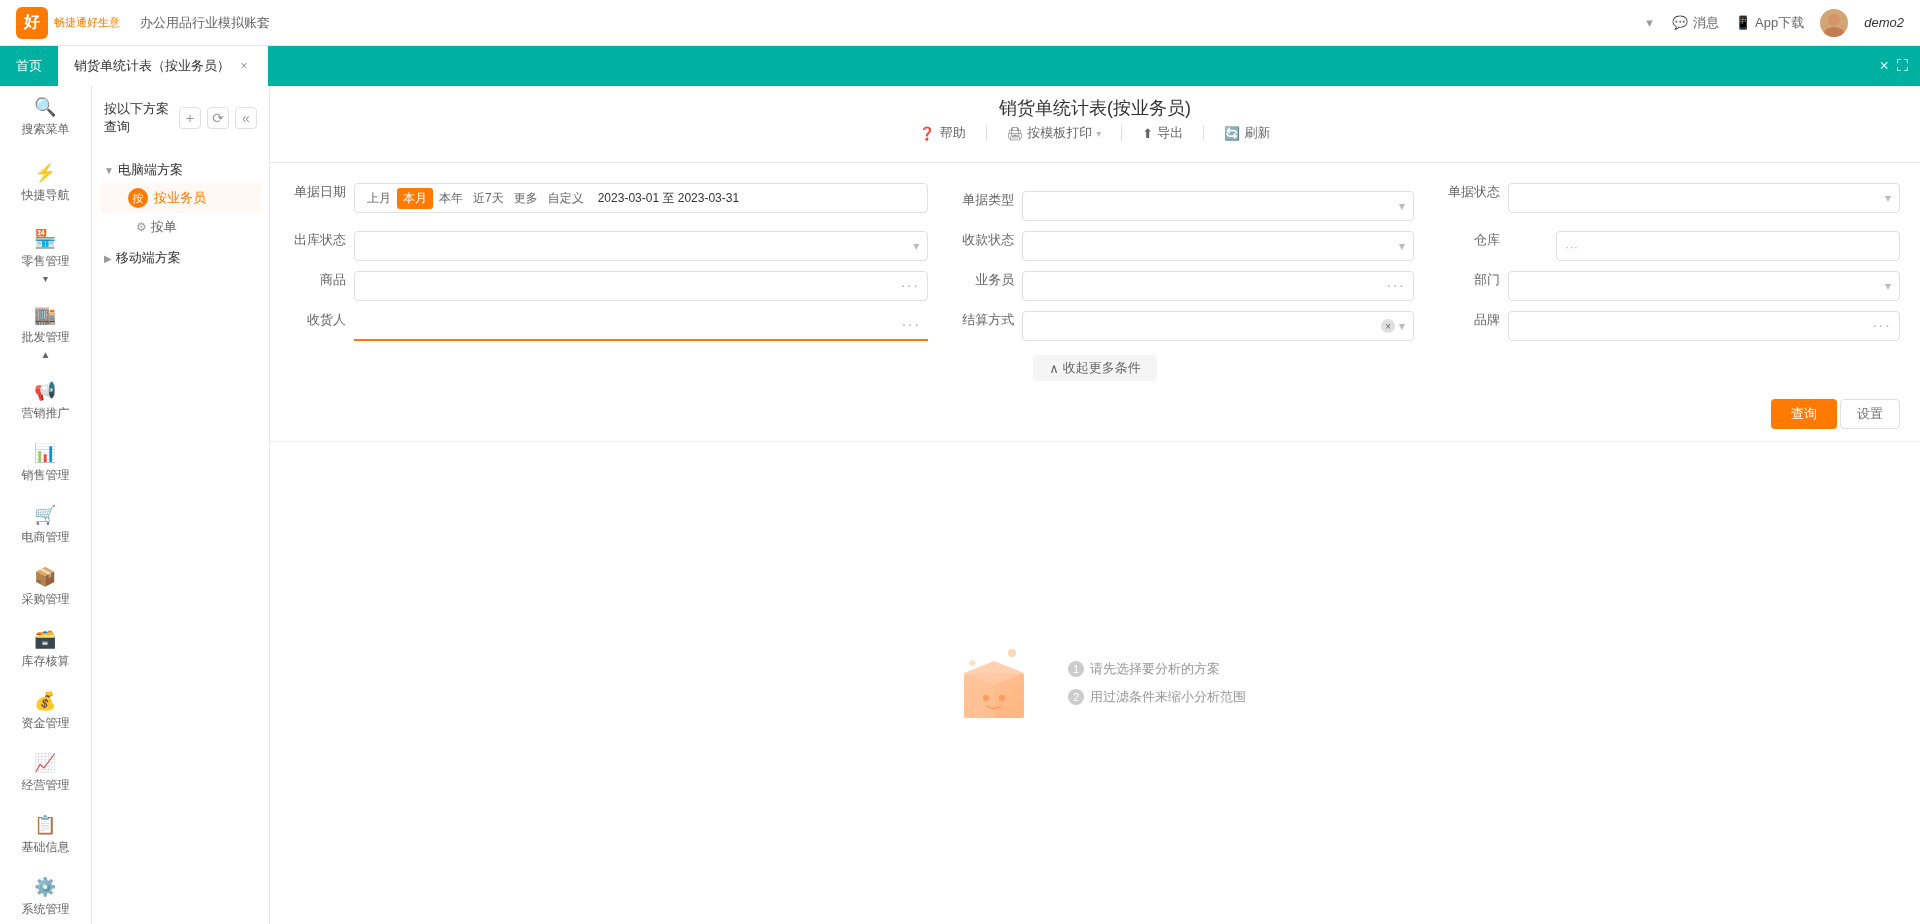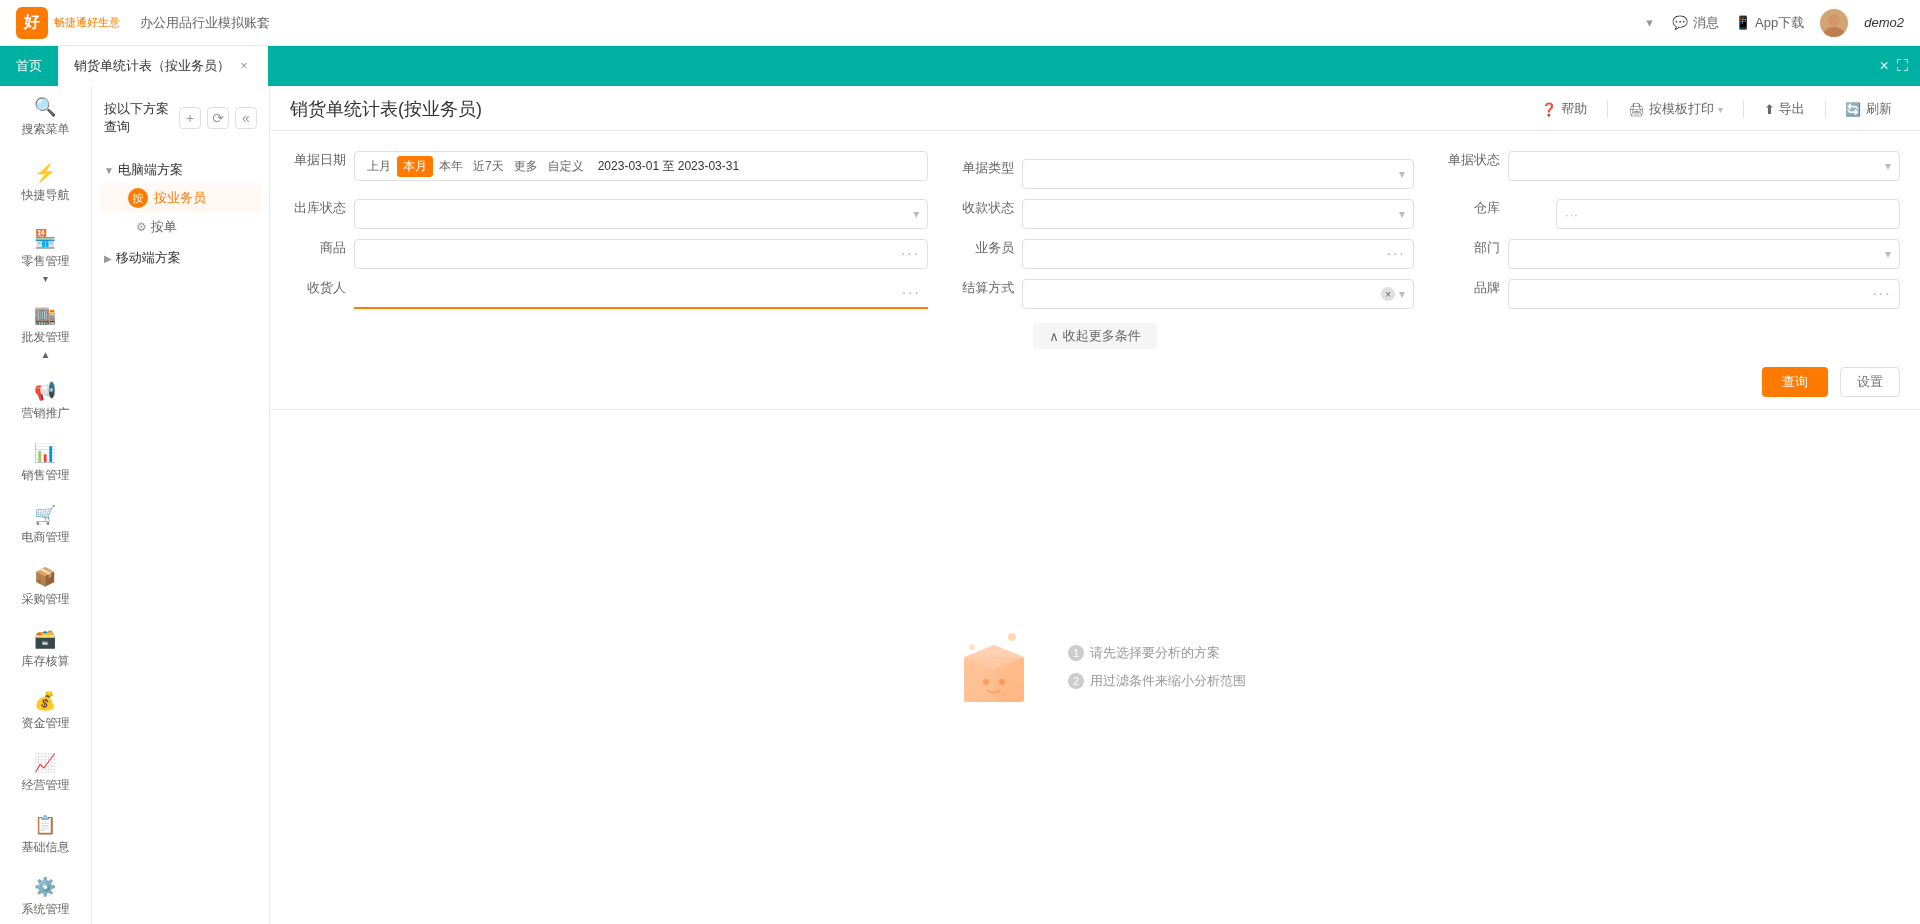--- a/index.html
+++ b/index.html
@@ -50,21 +50,21 @@
     .scheme-item.active { background: #fff8f5; color: #ff7a00; }
     .scheme-item .scheme-dot { width: 20px; height: 20px; border-radius: 50%; background: #ff7a00; color: #fff; font-size: 11px; display: flex; align-items: center; justify-content: center; }
     .scheme-sub-item { padding: 5px 8px 5px 36px; cursor: pointer; font-size: 13px; color: #666; display: flex; align-items: center; gap: 4px; }
     .scheme-sub-icon { font-size: 12px; color: #999; }
     .scheme-group2 { padding: 0 8px; margin-top: 4px; }
 
     
     .right-panel { flex: 1; display: flex; flex-direction: column; overflow: hidden; background: #f5f5f5; }
 
     
-    .page-header { background: #fff; padding: 10px 20px 8px; display: flex; align-items: center; justify-content: space-between; border-bottom: 1px solid #e8e8e8; }
+    .page-header { background: #fff; padding: 10px 20px 16px; display: flex; align-items: center; justify-content: space-between; border-bottom: 1px solid #e8e8e8; flex-direction: column; }
     .page-title { font-size: 18px; color: #333; font-weight: 500; }
     .page-actions { display: flex; align-items: center; gap: 12px; }
     .page-action-btn { display: flex; align-items: center; gap: 4px; color: #666; font-size: 13px; cursor: pointer; padding: 4px 8px; border-radius: 4px; }
     .page-action-divider { width: 1px; height: 16px; background: #e0e0e0; }
     .filter-row { display: flex; align-items: center; gap: 0; margin-bottom: 10px; }
     .filter-item { display: flex; align-items: flex-start; flex: 1; min-width: 0; }
     .filter-label { font-size: 13px; color: #666; white-space: nowrap; margin-right: 8px; min-width: 56px; text-align: right; }
     .filter-control { flex: 1; display: flex; align-items: center; border: 1px solid #e0e0e0; border-radius: 4px; height: 30px; padding: 0 8px; background: #fff; position: relative; min-width: 0; }
     .filter-control.date-control { align-items: center; gap: 4px; }
     .date-tabs { display: flex; align-items: center; gap: 2px; flex-shrink: 0; }
@@ -83,21 +83,21 @@
     .empty-state { flex: 1; display: flex; align-items: center; justify-content: center; flex-direction: column; background: #fff; margin: 0; }
     .empty-inner { display: flex; align-items: center; gap: 24px; }
     .empty-icon { width: 100px; height: 100px; position: relative; }
     .empty-text { display: flex; flex-direction: column; gap: 10px; }
     .empty-text-item { display: flex; align-items: flex-start; gap: 6px; color: #999; font-size: 13px; }
     .empty-text-num { width: 16px; height: 16px; border-radius: 50%; background: #ccc; color: #fff; font-size: 11px; display: flex; align-items: center; justify-content: center; flex-shrink: 0; margin-top: 1px; }
 
     .filter-separator { width: 20px; }
 
     .filter-block { background: #fff; padding: 12px 20px 0; }
-    .filter-actions-block { background: #fff; padding: 6px 20px 12px; display: flex; justify-content: flex-end; gap: 12px; border-bottom: 1px solid #eee; }
+    .filter-actions-block { background: #fff; padding: 6px 20px 12px; display: flex; justify-content: flex-end; gap: 3px; border-bottom: 1px solid #eee; }
   </style>
 </head>
 <body>
 
 <div class="top-bar">
   <div class="logo-area">
     <div class="logo-icon">好</div>
     <div class="logo-text">畅捷通好生意</div>
   </div>
   <span class="top-nav-label">办公用品行业模拟账套</span>

